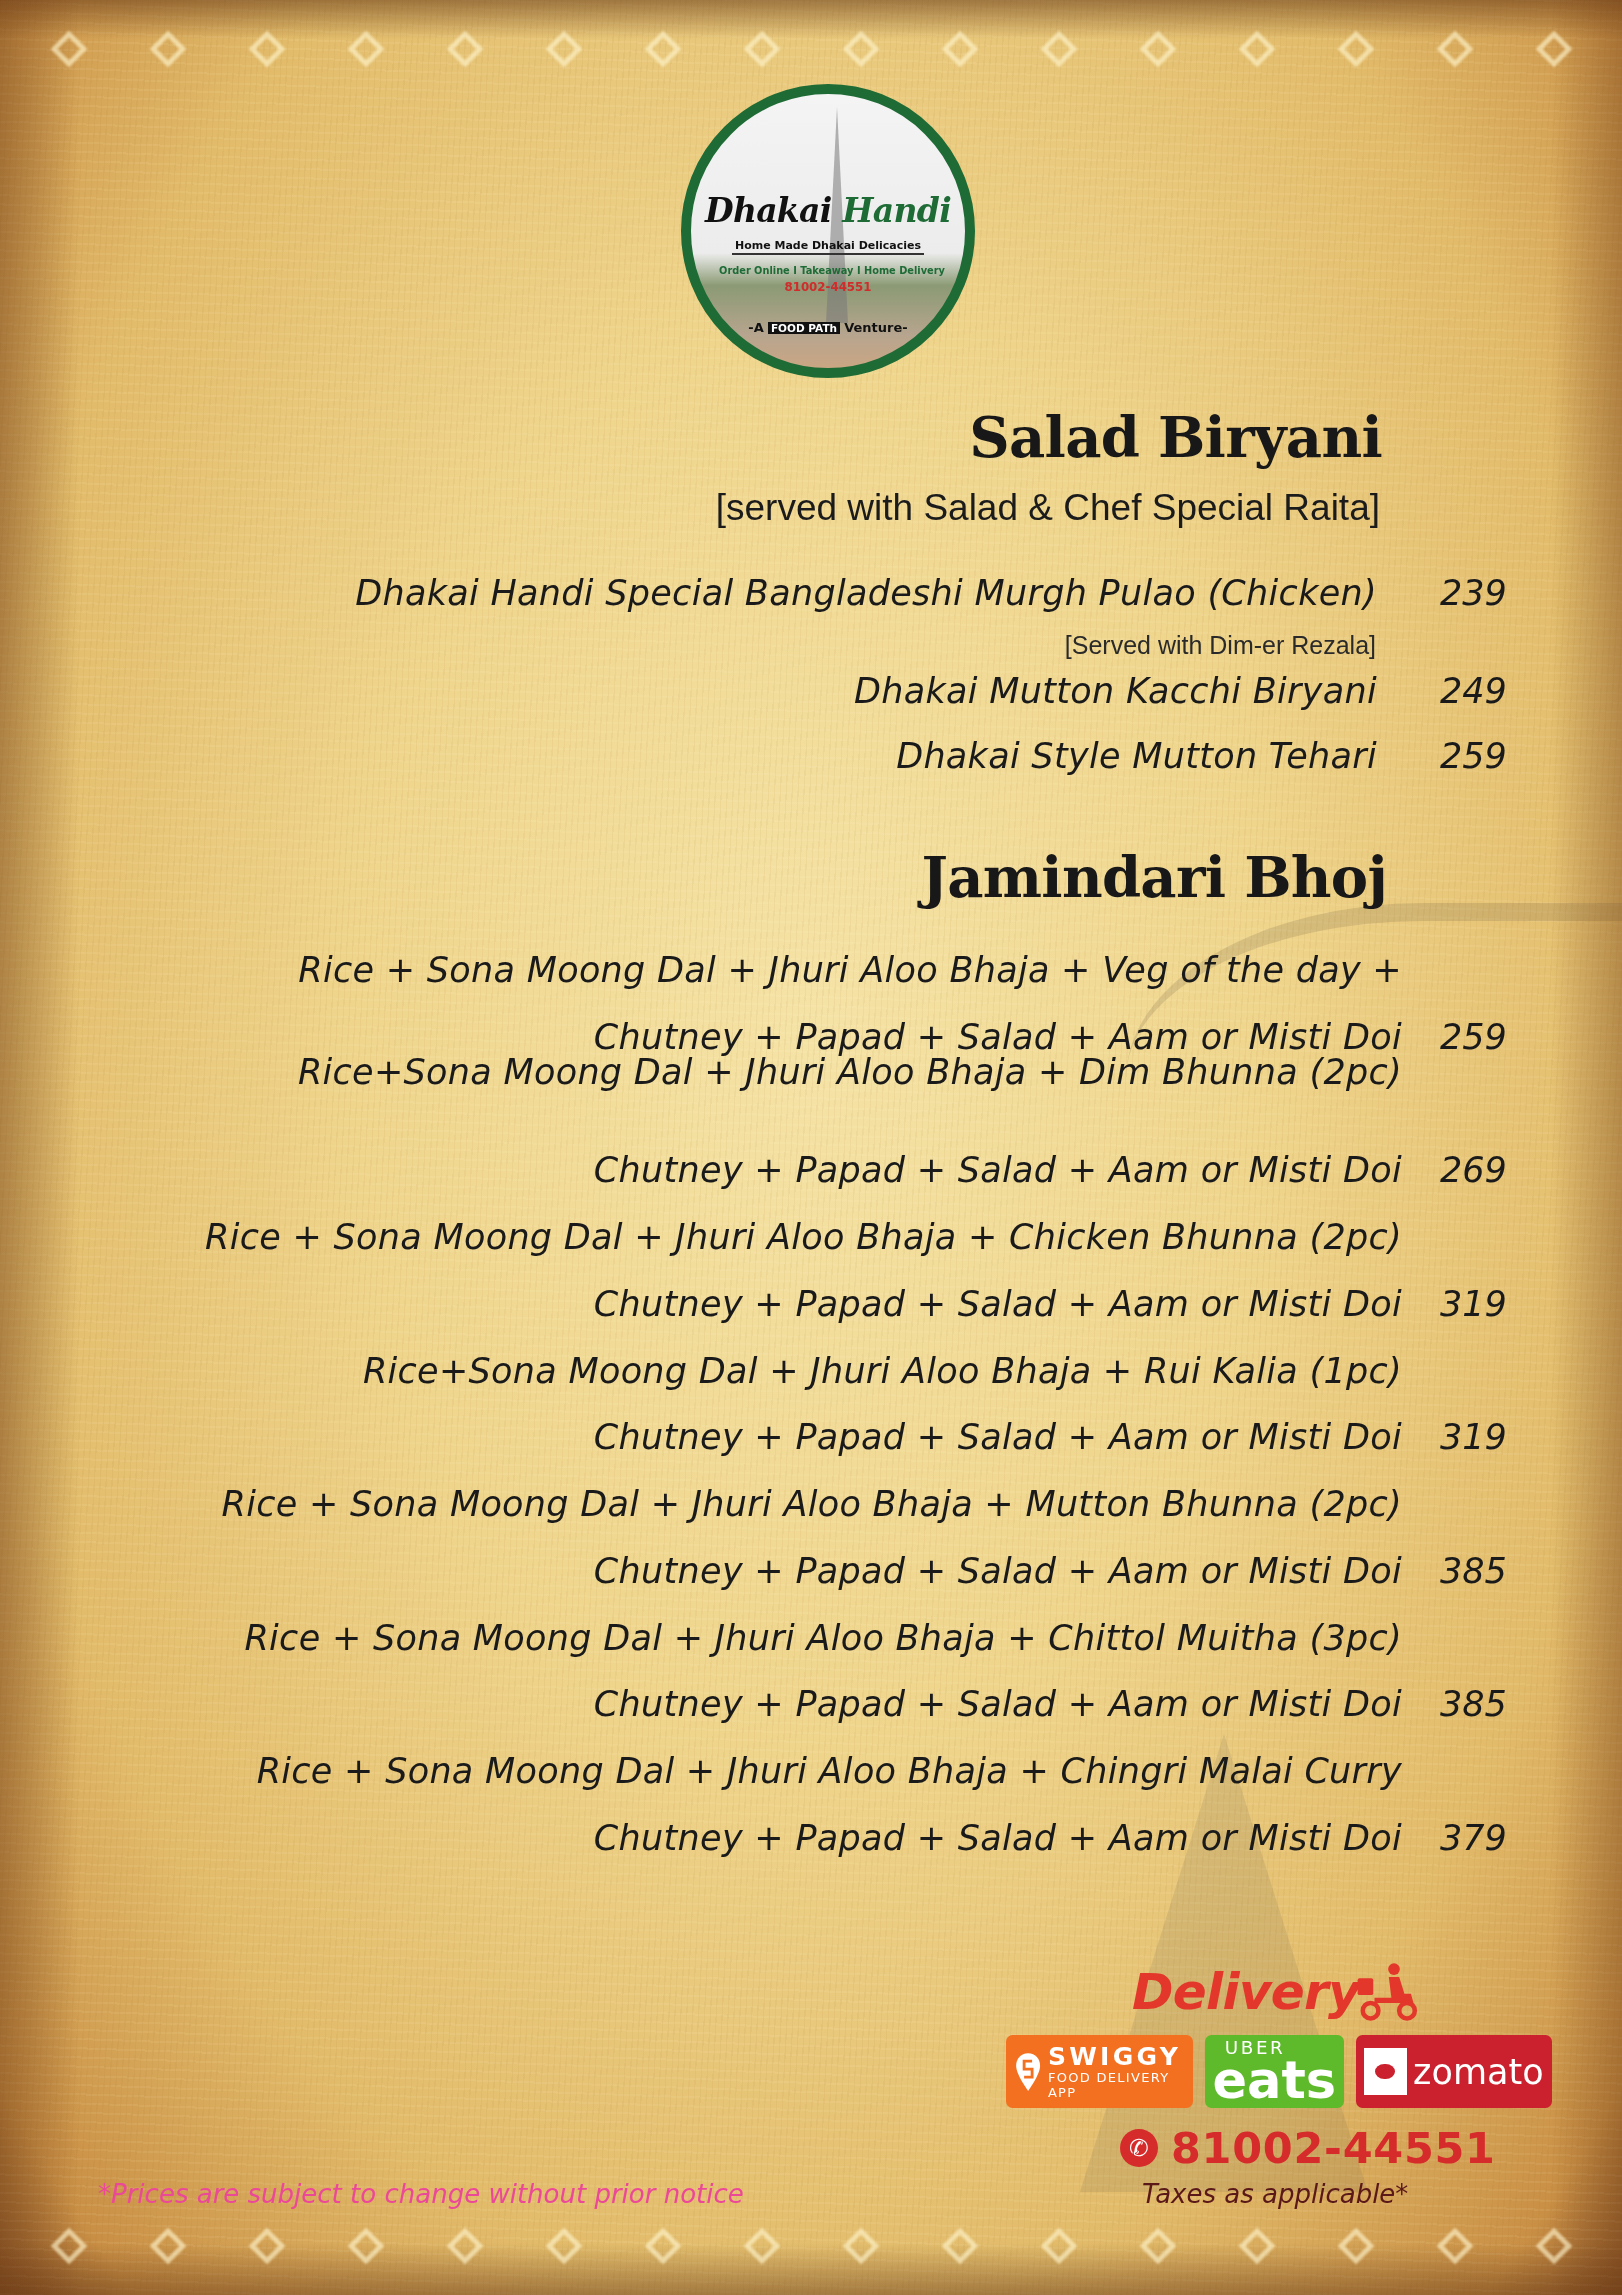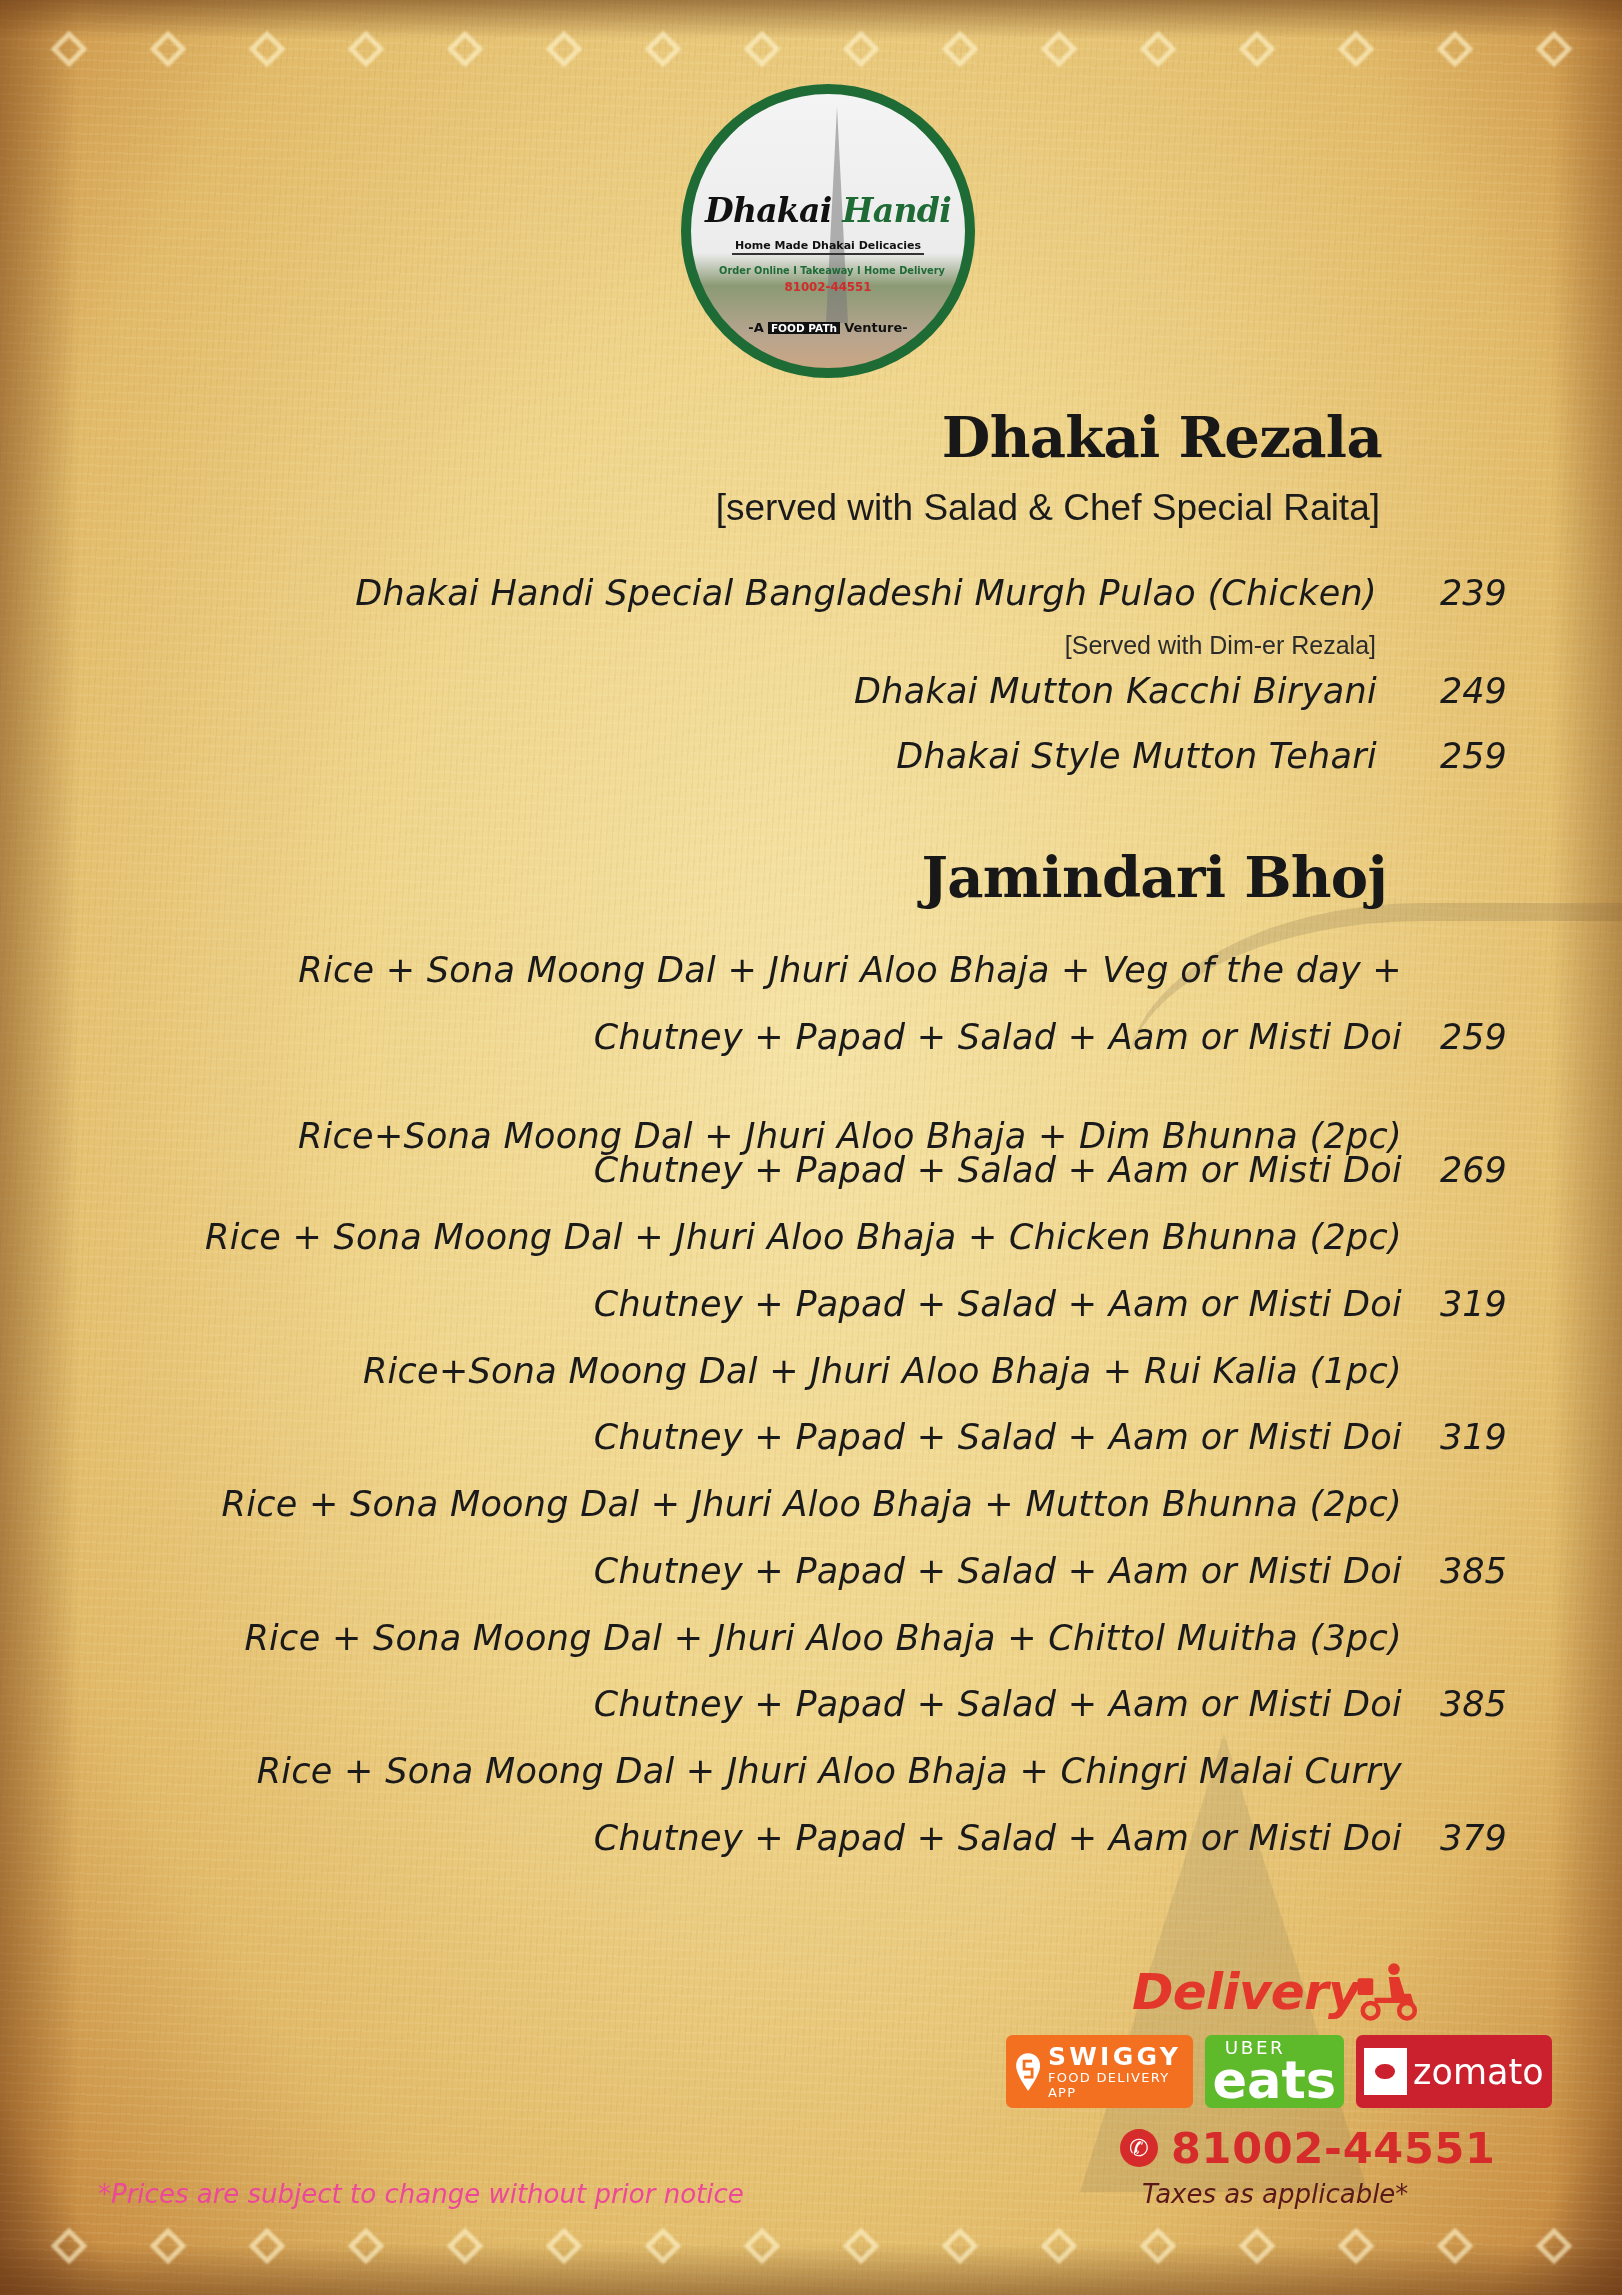--- a/index.html
+++ b/index.html
@@ -171,21 +171,21 @@
   <div class="rule"></div>
   <div class="services">Order Online I Takeaway I Home Delivery</div>
   <div class="phone">81002-44551</div>
   <div class="venture">
     <span>-A</span>
     <span class="fp">FOOD PATh</span>
     <span>Venture-</span>
   </div>
 </div>
 
-<div class="section-title" style="top:404px;">Dhakai Rezala</div>
+<div class="section-title" style="top:404px;">Salad Biryani</div>
 <div class="section-sub" style="top:487px;">[served with Salad &amp; Chef Special Raita]</div>
 
 <div class="row" style="top:573px;">
   <span class="name" style="right:246px;">Dhakai Handi Special Bangladeshi Murgh Pulao (Chicken)</span>
   <span class="price">239</span>
 </div>
 <div class="note" style="top:631px;">[Served with Dim-er Rezala]</div>
 <div class="row" style="top:671px;">
   <span class="name" style="right:246px;">Dhakai Mutton Kacchi Biryani</span>
   <span class="price">249</span>
@@ -200,21 +200,21 @@
 <div>
   <div class="row" style="top:950px;">
       <span class="name" style="right:221px;">Rice + Sona Moong Dal + Jhuri Aloo Bhaja + Veg of the day +</span>
     </div>
   <div class="row" style="top:1017px;">
     <span class="name" style="right:221px;">Chutney + Papad + Salad + Aam or Misti Doi</span>
     <span class="price">259</span>
   </div>
 </div>
 <div>
-  <div class="row" style="top:1116px;padding-left:30px;">
+  <div class="row" style="top:1052px;padding-left:30px;">
       <span class="name" style="right:221px;">Rice+Sona Moong Dal + Jhuri Aloo Bhaja + Dim Bhunna (2pc)</span>
     </div>
   <div class="row" style="top:1150px;">
     <span class="name" style="right:221px;">Chutney + Papad + Salad + Aam or Misti Doi</span>
     <span class="price">269</span>
   </div>
 </div>
 <div>
   <div class="row" style="top:1217px;">
       <span class="name" style="right:221px;">Rice + Sona Moong Dal + Jhuri Aloo Bhaja + Chicken Bhunna (2pc)</span>

